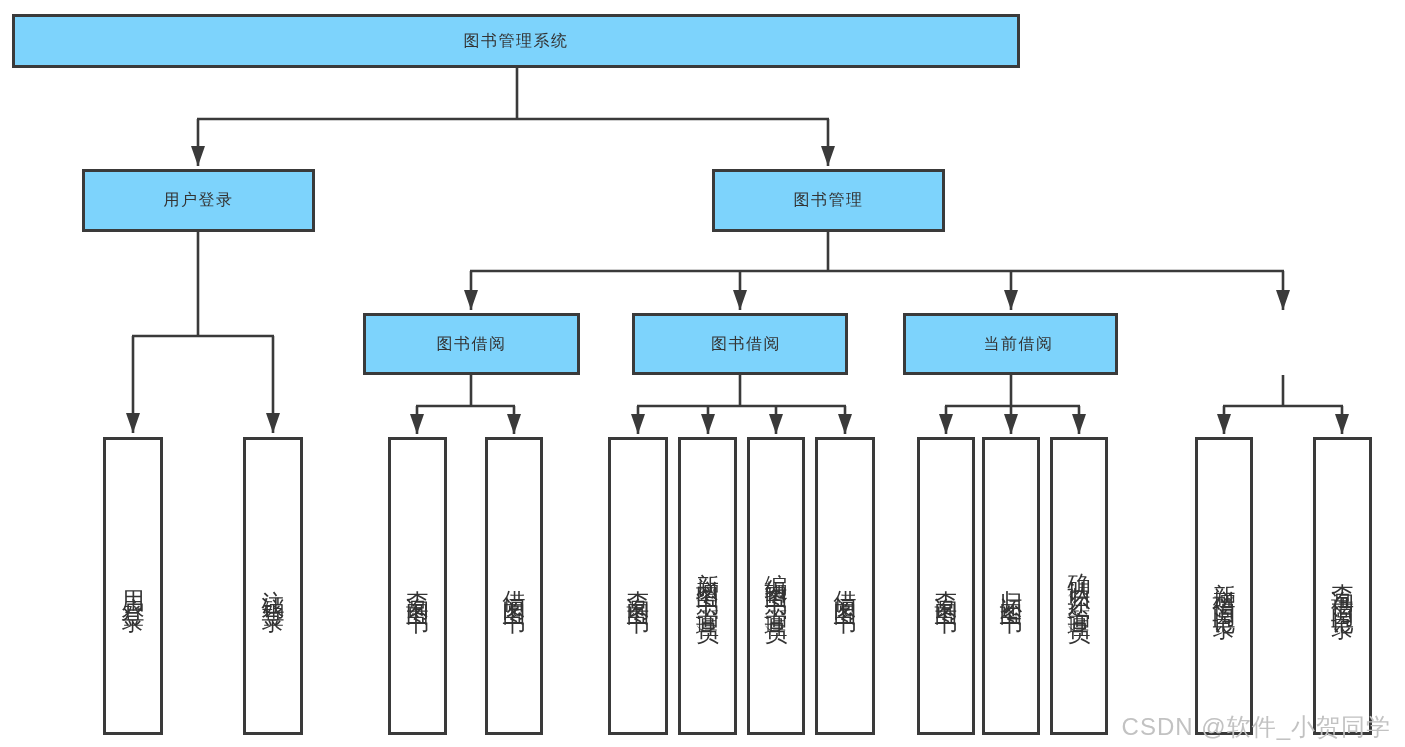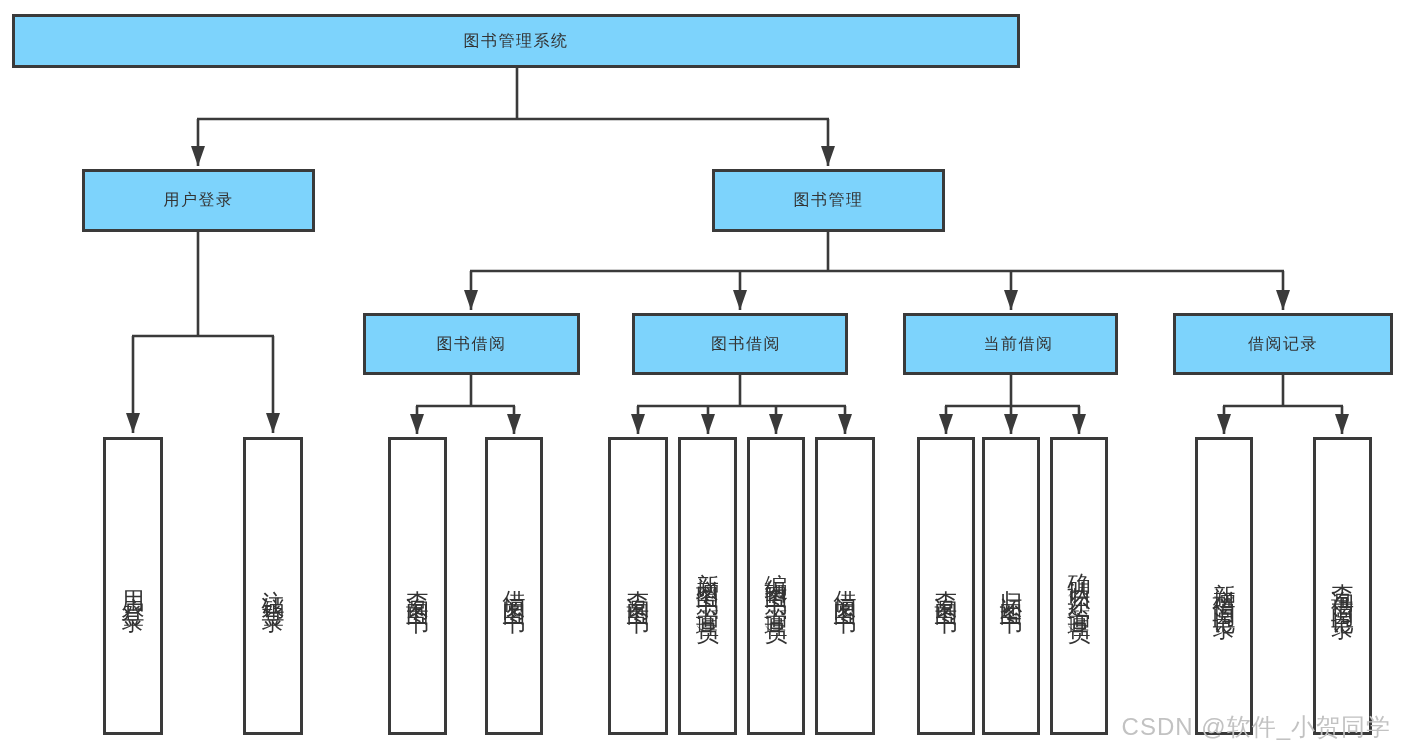--- a/index.html
+++ b/index.html
@@ -128,23 +128,20 @@
 
   <div class="hbox" style="left:363px; top:313px; width:217px; height:62px;">
     <span>图书借阅</span>
   </div>
   <div class="hbox" style="left:632px; top:313px; width:216px; height:62px;padding-left:12px;">
     <span>图书借阅</span>
   </div>
   <div class="hbox" style="left:903px; top:313px; width:215px; height:62px;padding-left:16px;">
     <span>当前借阅</span>
   </div>
-  <div class="hbox" style="left:1173px; top:313px; width:220px; height:62px;">
-    <span>借阅记录</span>
-  </div>
 
   <div class="vbox" style="left:103px; width:60px;">
     <span class="vtext">用户登录</span>
   </div>
   <div class="vbox" style="left:243px; width:60px;">
     <span class="vtext">注销登录</span>
   </div>
 
   <div class="vbox" style="left:388px; width:59px;">
     <span class="vtext">查询图书</span>

